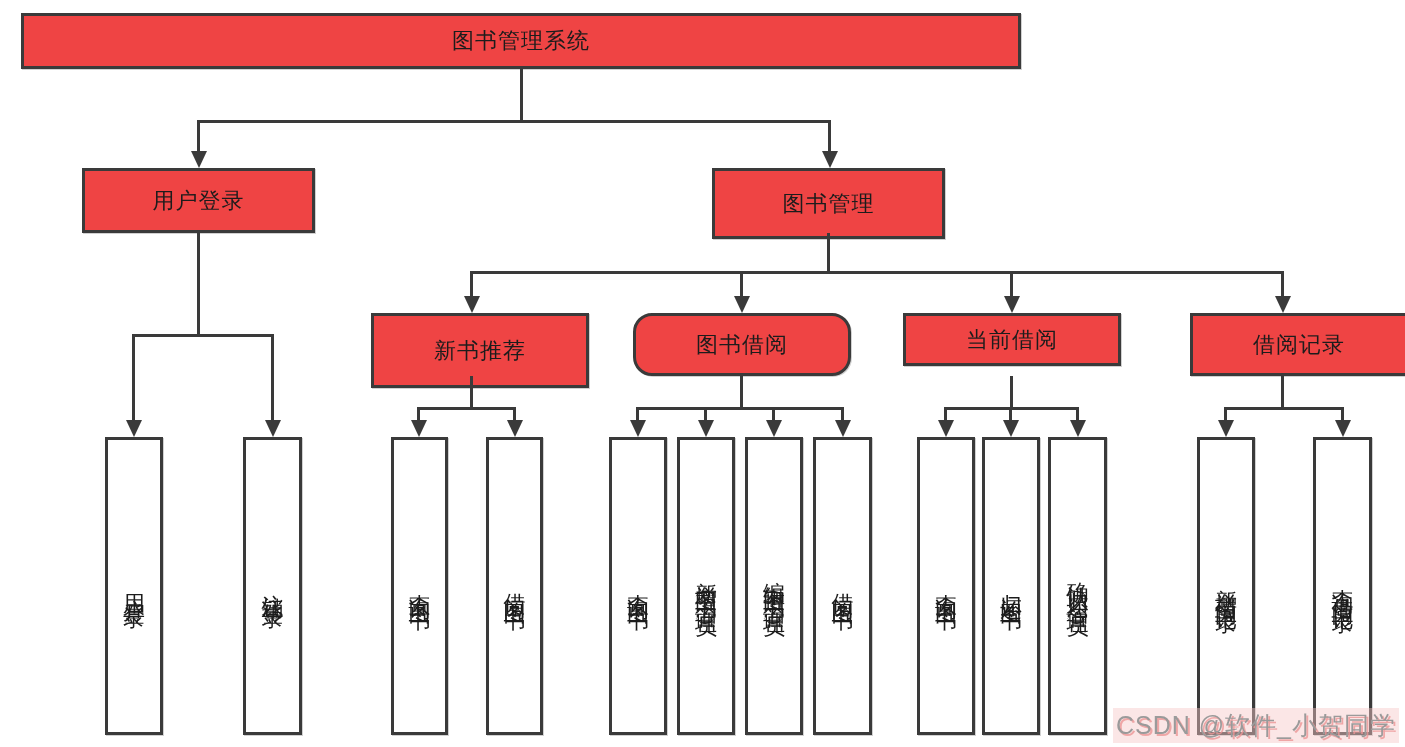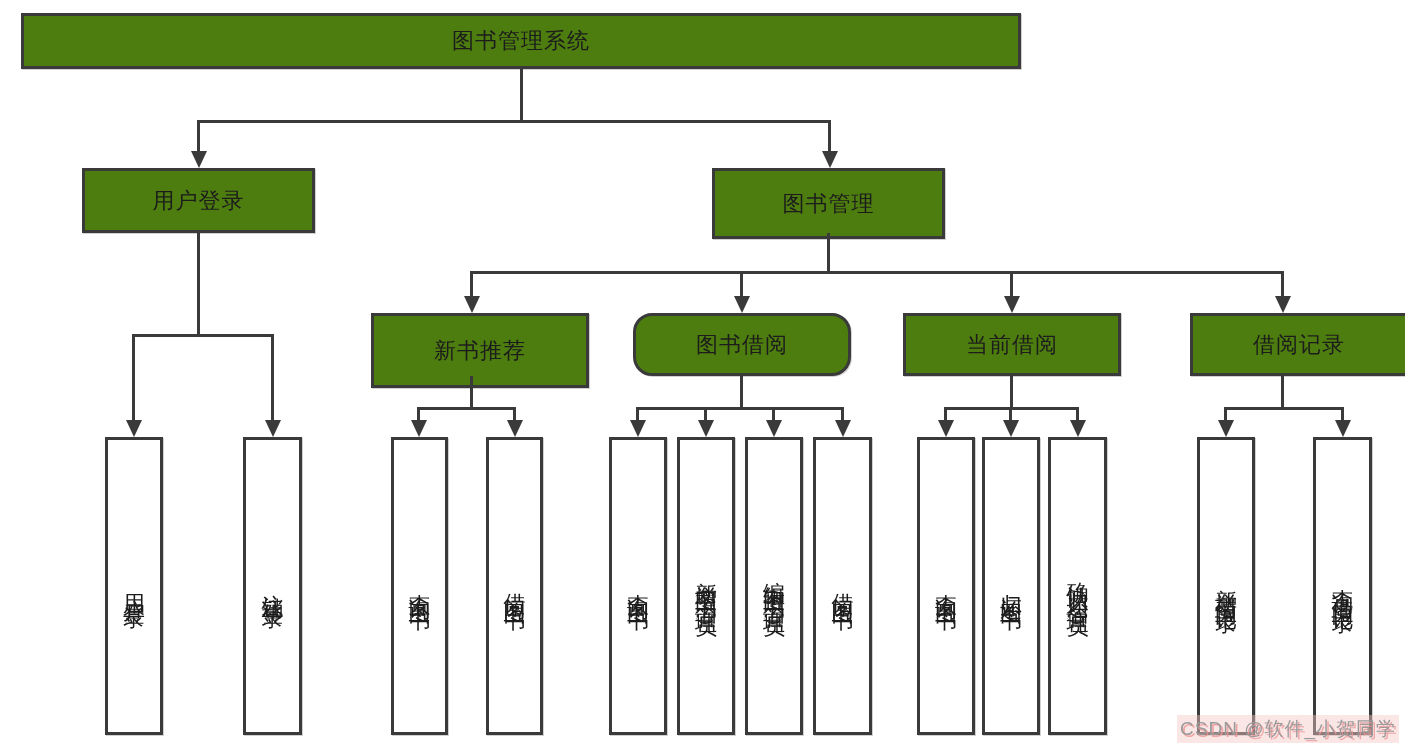--- a/index.html
+++ b/index.html
@@ -8,21 +8,21 @@
     --bg:#ffffff;
   }
   html,body{margin:0;padding:0;background:#fff;}
   body{font-family:"Liberation Sans","DejaVu Sans",sans-serif;}
   .canvas{
     position:relative;width:1405px;height:747px;background:var(--bg);
     overflow:hidden;
   }
   
   .node{
-    position:absolute;background:#4d7c0f;border:3px solid var(--line);
+    position:absolute;background:#ef4444;border:3px solid var(--line);
     display:flex;align-items:center;justify-content:center;
     font-size:22px;color:var(--text);letter-spacing:1px;
     box-sizing:border-box;box-shadow:1px 1px 0 rgba(0,0,0,0.18);
   }
   
   .leaf{
     position:absolute;top:437px;height:298px;background:#fff;
     border:3px solid var(--line);box-sizing:border-box;
     display:flex;align-items:center;justify-content:center;
     box-shadow:1px 1px 0 rgba(0,0,0,0.18);
@@ -37,21 +37,21 @@
   .vline{width:3px;}
   .hline{height:3px;}
   
   .arr{position:absolute;width:3px;background:var(--line);}
   .arr::after{
     content:"";position:absolute;left:-6.5px;bottom:-17px;
     width:0;height:0;border-left:8px solid transparent;
     border-right:8px solid transparent;border-top:17px solid var(--line);
   }
   .watermark{
-    position:absolute;right:6px;bottom:4px;font-size:19px;
+    position:absolute;right:6px;bottom:4px;font-size:25px;
     color:#9a9a9a;letter-spacing:1px;
     background:rgba(246,199,199,0.45);
     text-shadow:2px 2px 0 rgba(236,150,150,0.8);
     padding:1px 3px;
   }
 </style>
 </head>
 <body>
 
 <div class="canvas">
@@ -69,21 +69,21 @@
   </div>
 
   <div class="node" style="left:371px;top:313px;width:218px;height:75px;justify-content:center;">
     <span>新书推荐</span>
   </div>
 
   <div class="node" style="left:633px;top:313px;width:218px;height:63px;border-radius:19px;">
     <span>图书借阅</span>
   </div>
 
-  <div class="node" style="left:903px;top:313px;width:218px;height:63px;align-items:center;">
+  <div class="node" style="left:903px;top:313px;width:218px;height:53px;align-items:center;">
     <span>当前借阅</span>
   </div>
 
   <div class="node" style="left:1173px;top:313px;width:218px;height:63px;margin-left:17px;">
     <span>借阅记录</span>
   </div>
 
   <div class="leaf" style="left:105px;width:58px;">
     <span class="vtext">用户登录</span>
   </div>

